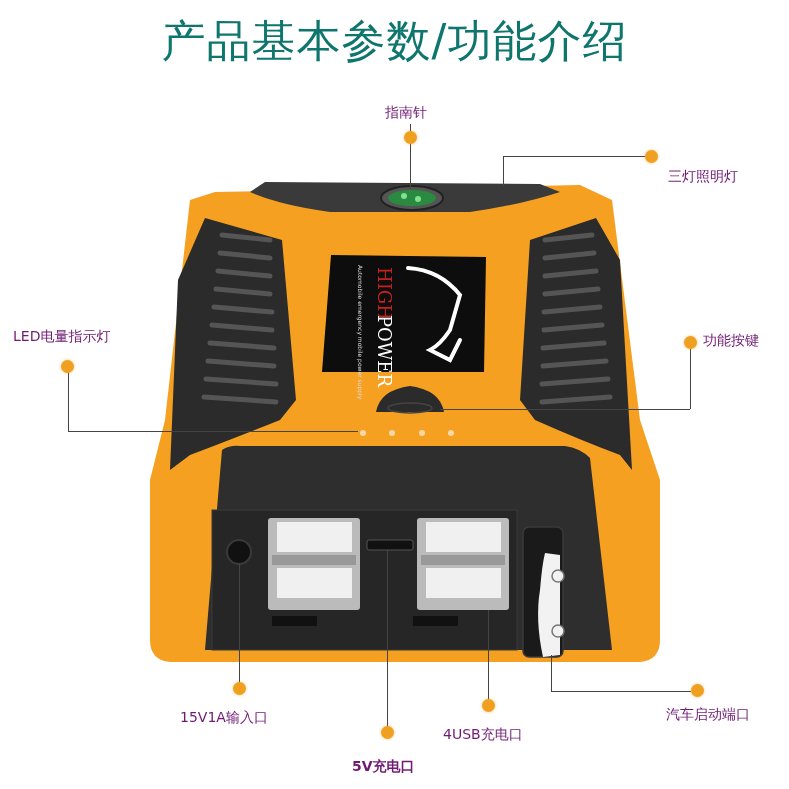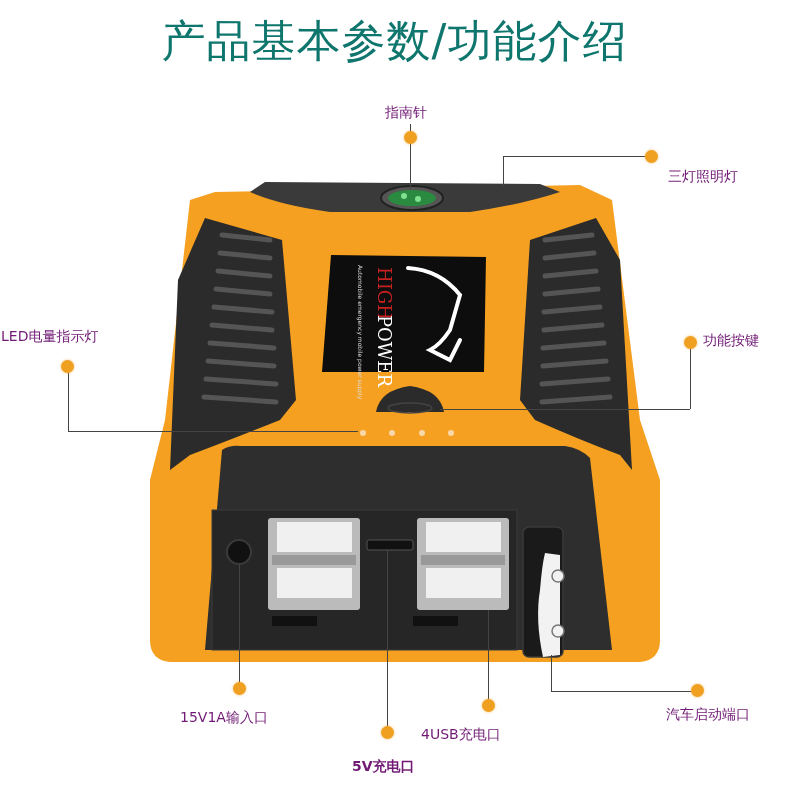--- a/index.html
+++ b/index.html
@@ -119,18 +119,18 @@
 <div class="dot" style="left:645px; top:150px;"></div>
 <div class="dot" style="left:61px; top:360px;"></div>
 <div class="dot" style="left:684px; top:336px;"></div>
 <div class="dot" style="left:233px; top:682px;"></div>
 <div class="dot" style="left:381px; top:726px;"></div>
 <div class="dot" style="left:482px; top:699px;"></div>
 <div class="dot" style="left:691px; top:684px;"></div>
 
 <div class="label" style="left:385px; top:104px;">指南针</div>
 <div class="label" style="left:668px; top:148px;margin-top:20px;">三灯照明灯</div>
-<div class="label" style="left:1px; top:328px;">LED电量指示灯</div>
+<div class="label" style="left:13px; top:328px;">LED电量指示灯</div>
 <div class="label" style="left:703px; top:332px;">功能按键</div>
 <div class="label" style="left:180px; top:709px;text-align:right;">15V1A输入口</div>
 <div class="label" style="left:352px; top:758px;font-weight:bold;">5V充电口</div>
-<div class="label" style="left:421px; top:726px;">4USB充电口</div>
+<div class="label" style="left:443px; top:726px;">4USB充电口</div>
 <div class="label" style="left:666px; top:706px;">汽车启动端口</div>
 
 </body></html>

